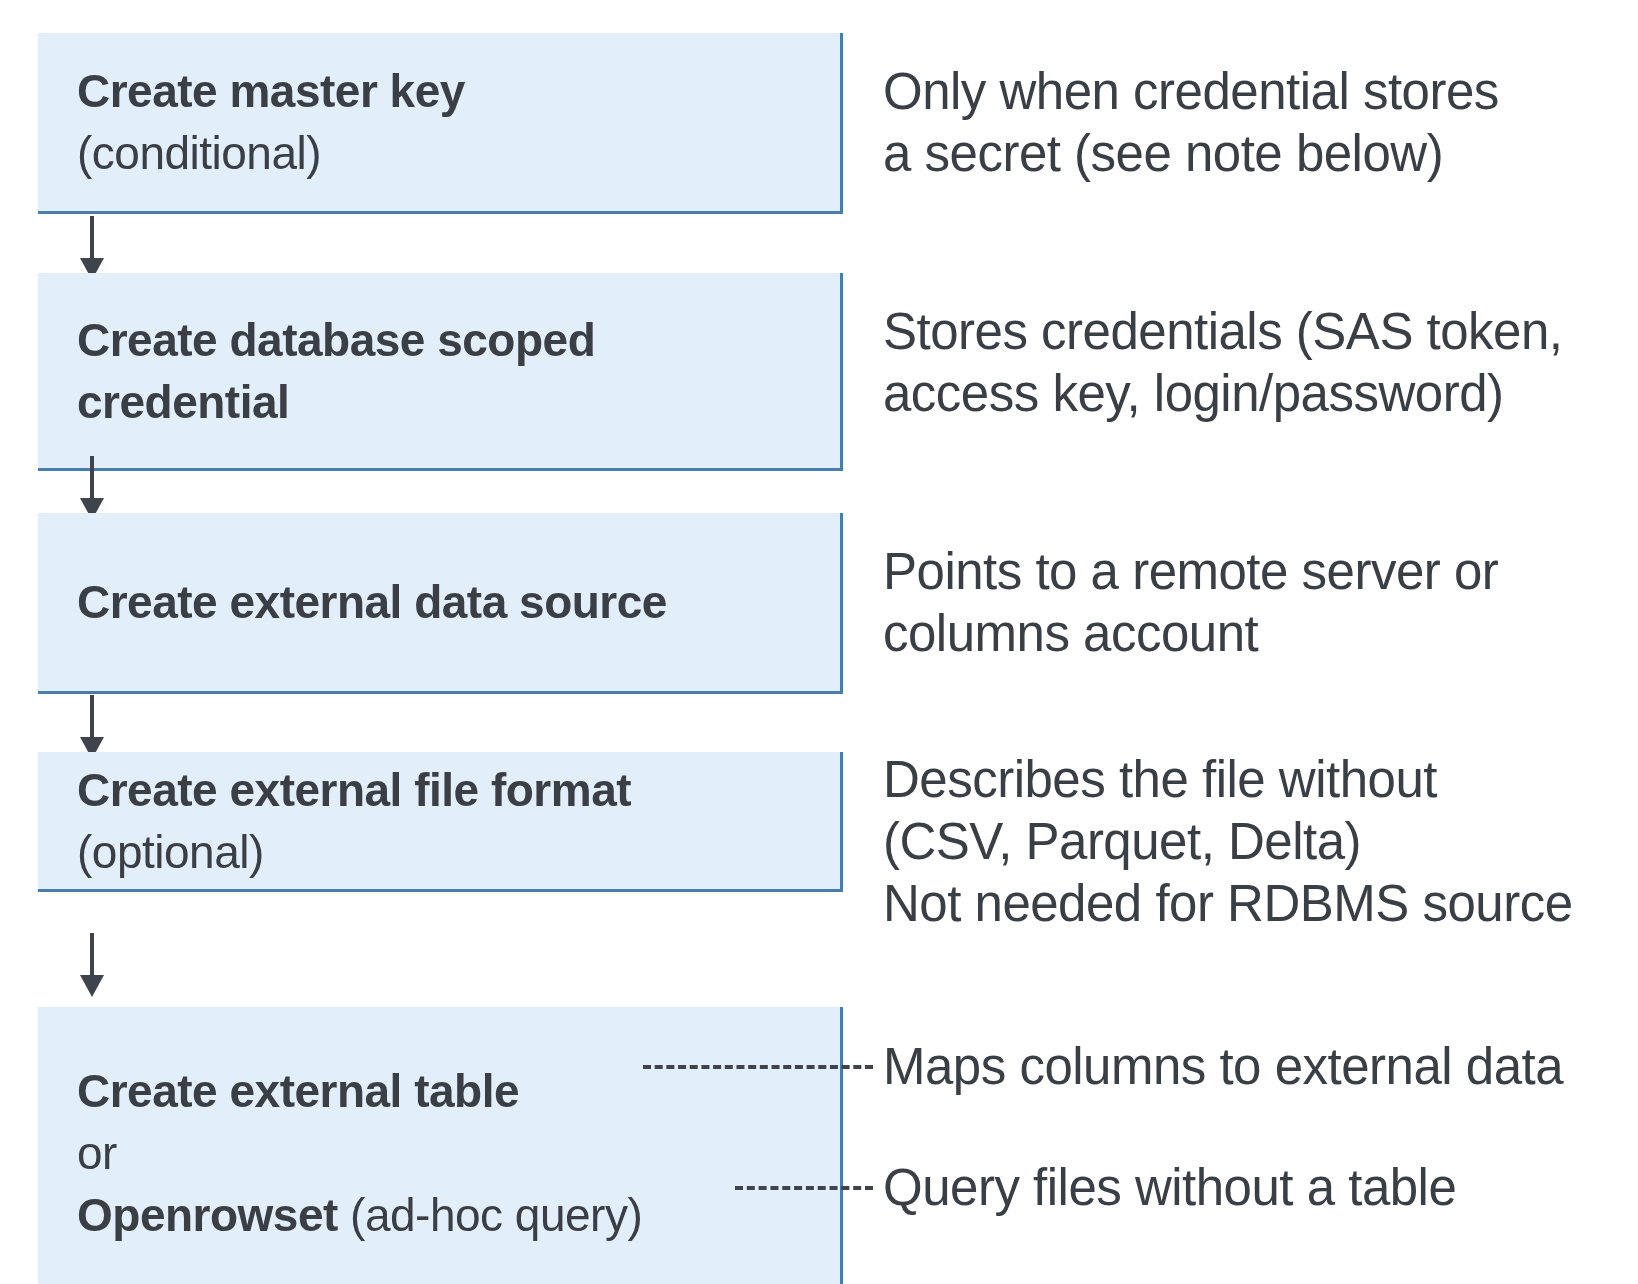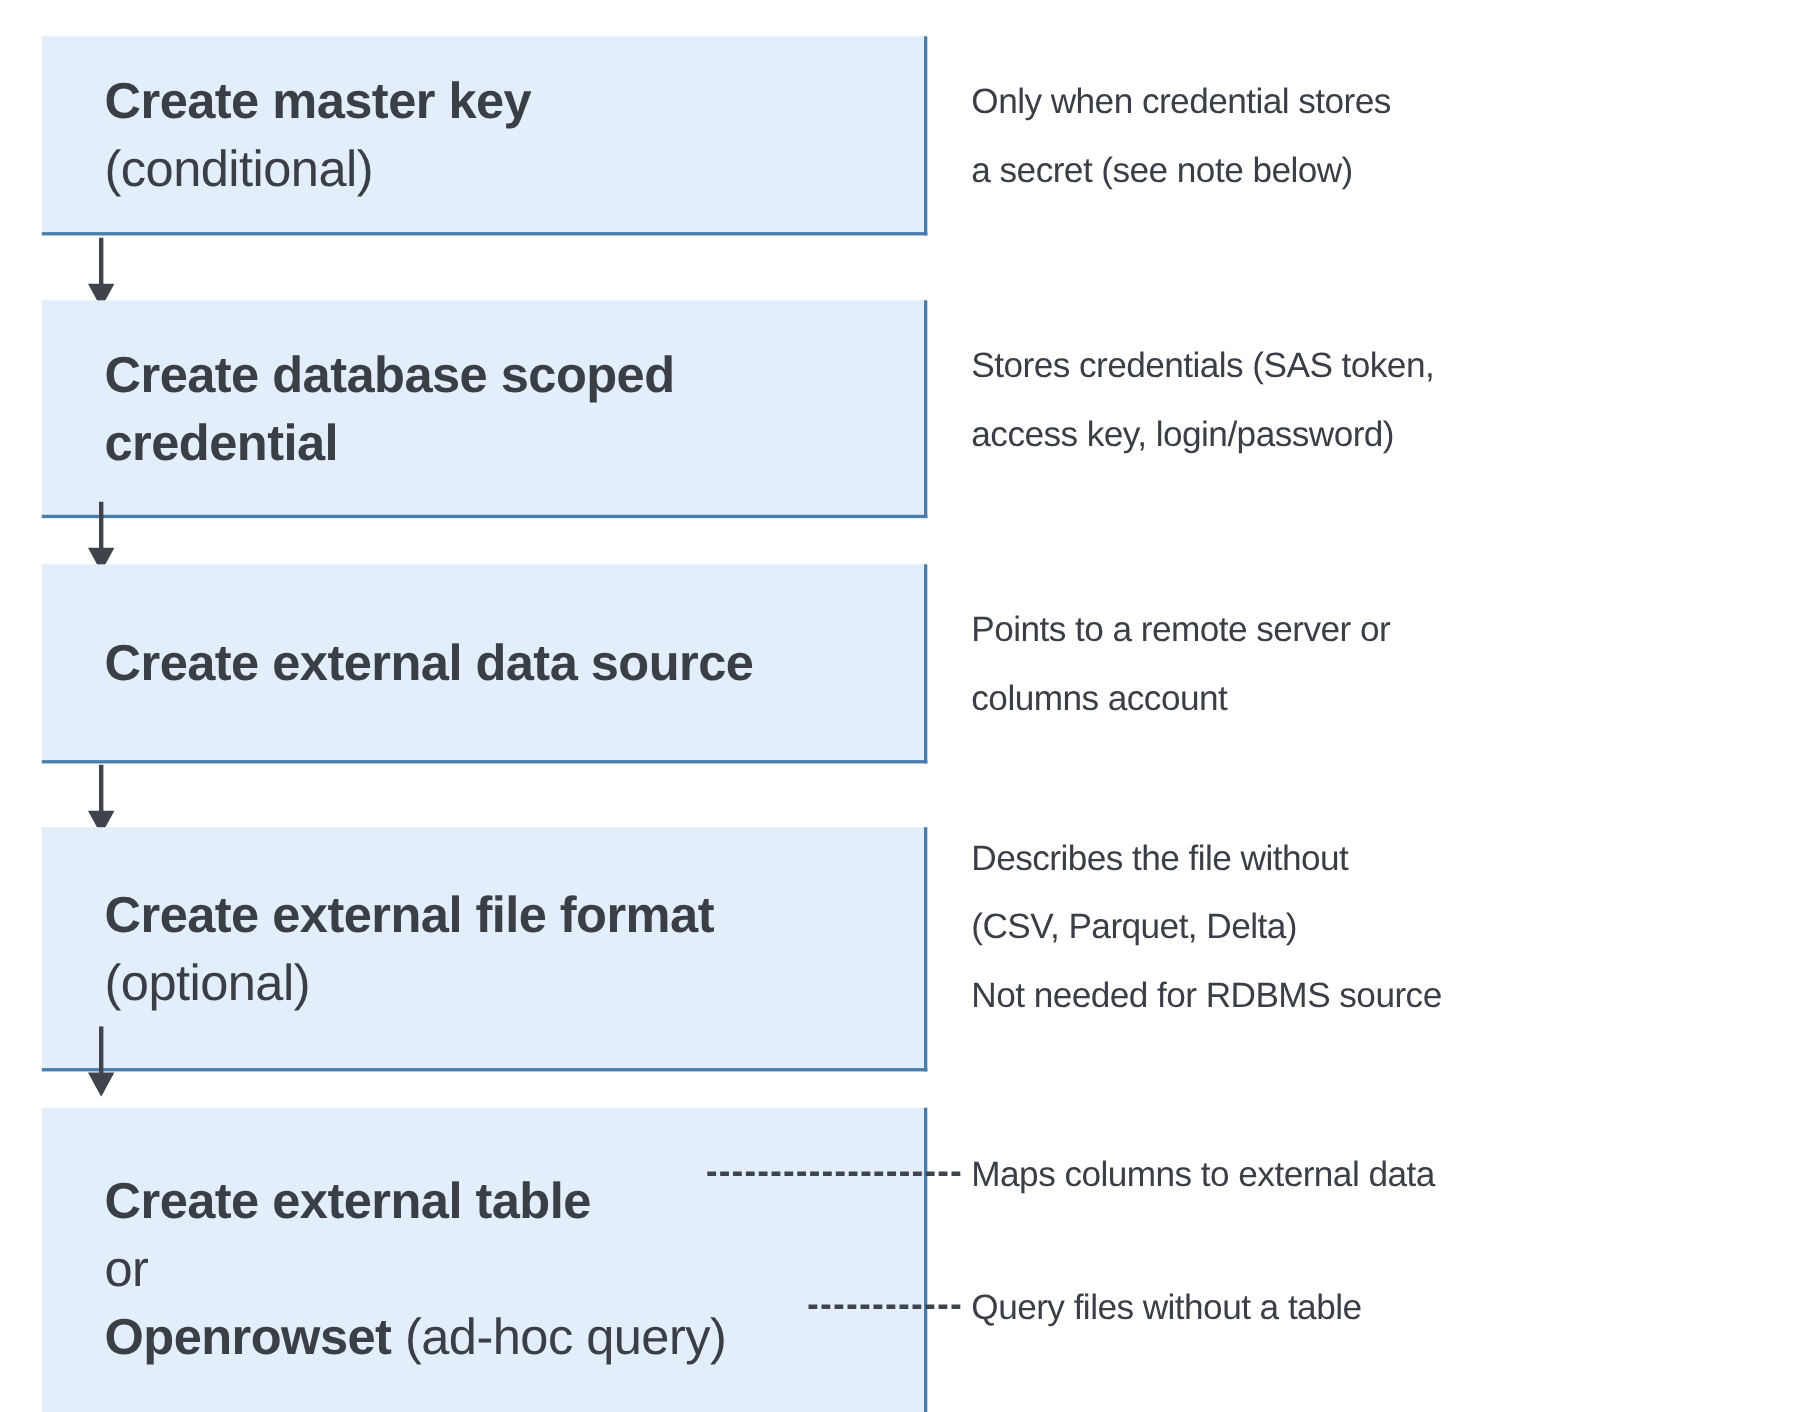--- a/index.html
+++ b/index.html
@@ -25,31 +25,31 @@
   .box {
     position: absolute;
     left: 38px;
     width: 805px;
     background: var(--box-fill);
     border-right: 3px solid var(--box-border);
     border-bottom: 3px solid var(--box-border);
     display: flex;
     flex-direction: column;
     justify-content: center;
-    padding-left: 57px;
+    padding-left: 39px;
     font-size: 46px;
     line-height: 62px;
     letter-spacing: -0.5px;
     color: var(--text);
   }
   .b { font-weight: bold; }
   .note {
     position: absolute;
     left: 883px;
-    font-size: 32px;
+    font-size: 51px;
     line-height: 62px;
     letter-spacing: -0.5px;
     color: var(--text);
     white-space: nowrap;
   }
   .arrow {
     position: absolute;
     left: 79px;
     width: 26px;
     height: 64px;
@@ -101,21 +101,21 @@
   <div class="note" style="top:541px">
     <div>Points to a remote server or</div>
     <div>columns account</div>
   </div>
 
   <svg class="arrow" style="top:695px" viewBox="0 0 26 64">
     <line x1="13" y1="0" x2="13" y2="46"></line>
     <polygon points="1,42 25,42 13,64"></polygon>
   </svg>
 
-  <div class="box" style="top:752px;height:222px">
+  <div class="box" style="top:752px;height:140px">
     <div><span class="b">Create external file format</span></div>
     <div>(optional)</div>
   </div>
   <div class="note" style="top:749px">
     <div>Describes the file without</div>
     <div>(CSV, Parquet, Delta)</div>
     <div>Not needed for RDBMS source</div>
   </div>
 
   <svg class="arrow" style="top:933px" viewBox="0 0 26 64">

